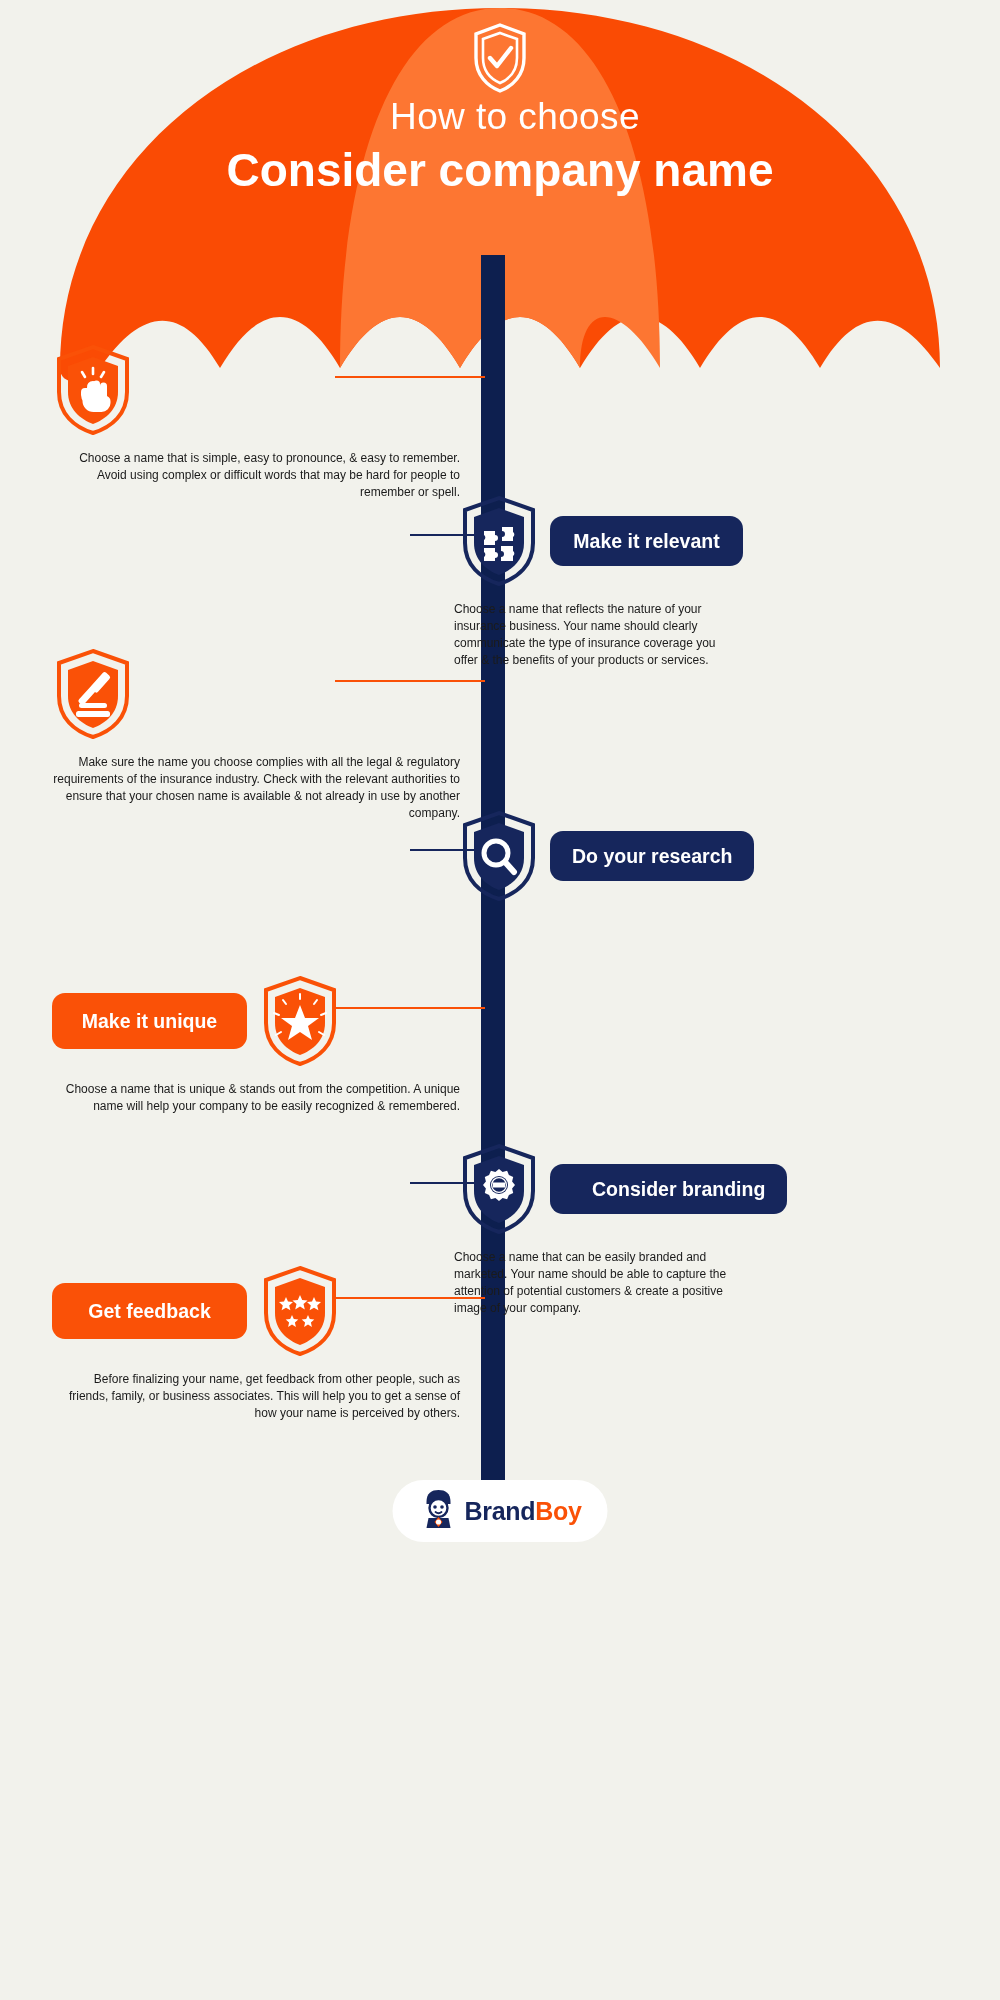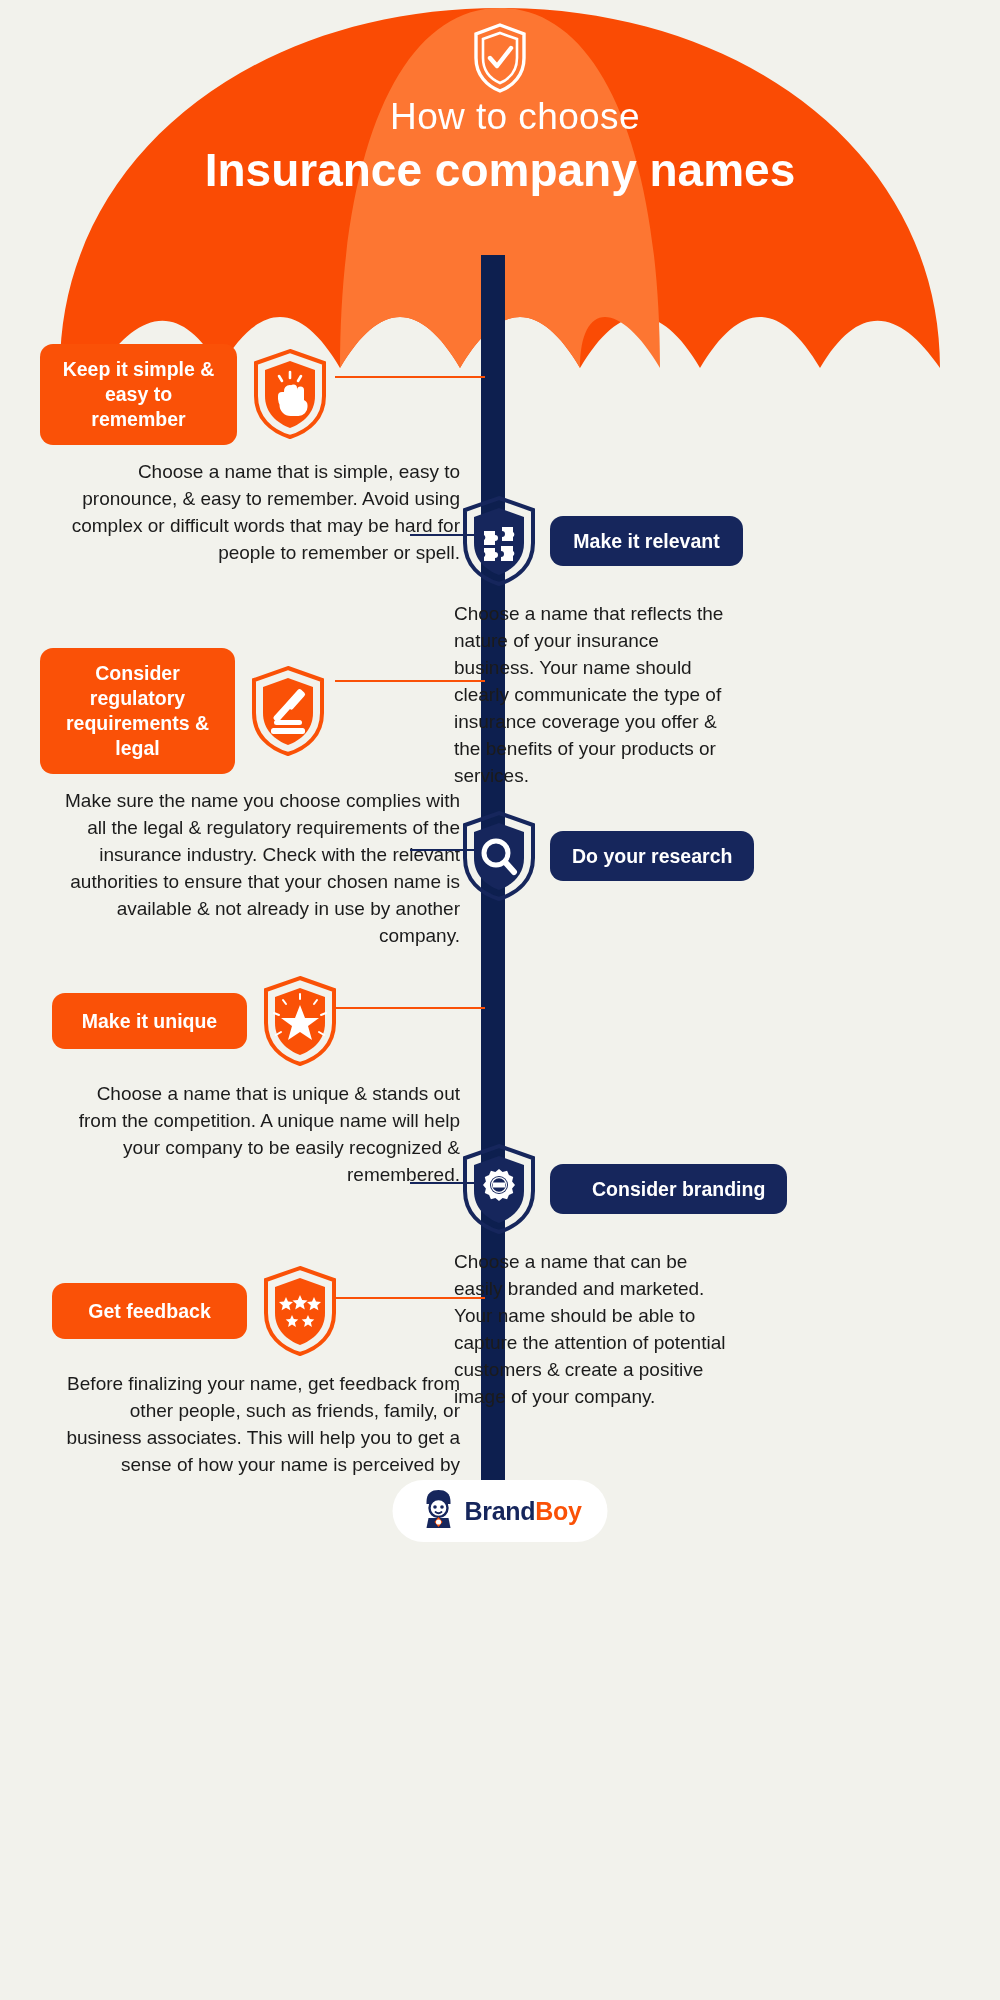--- a/index.html
+++ b/index.html
@@ -59,21 +59,21 @@
   .pill.orange{ background:#fa5107; }
   .pill.navy{ background:#16265c; }
 
   .pill-row{ display:flex; align-items:center; }
   .pill-row.left{ justify-content:flex-start; }
   .pill-row.right{ justify-content:flex-start; }
 
   .shieldwrap{ flex:0 0 auto; display:block; line-height:0; }
 
   .body-text{
-    font-size:19px;
+    font-size:12px;
     line-height:1.42;
     color:#1b1b1b;
     margin-top:14px;
   }
   .body-text.align-right{ text-align:right; }
   .body-text.align-left{ text-align:left; }
 
   .connector{
     position:absolute; height:2px;
   }
@@ -122,31 +122,30 @@
 
   <div id="header-text">
     <span id="header-shield-icon">
       <svg width="58" height="72" viewBox="0 0 58 72">
         <path d="M29 3 L53 12 V36 C53 53 42 64 29 69 C16 64 5 53 5 36 V12 Z" fill="none" stroke="#ffffff" stroke-width="3.4"></path>
         <path d="M29 11 L46 17 V36 C46 49 38 57 29 61 C20 57 12 49 12 36 V17 Z" fill="none" stroke="#ffffff" stroke-width="2.6"></path>
         <path d="M19 36 L26 44 L40 26" fill="none" stroke="#ffffff" stroke-width="4.4" stroke-linecap="round" stroke-linejoin="round"></path>
       </svg>
     </span>
     <div id="header-eyebrow">How to choose</div>
-    <div id="header-title">Insurance company names</div>
+    <div id="header-title">Consider company name</div>
   </div>
 </div>
 
 <div id="spine"></div>
 
 <div class="row" style="top:344px;">
   <div class="connector orange" style="left:335px; top:32px; width:150px;"></div>
   <div class="side-left">
     <div class="pill-row left">
-      <div class="pill orange" style="width:197px;">Keep it simple &amp; easy to remember</div>
       <span class="shieldwrap" style="margin-left:14px;">
         <svg width="78" height="92" viewBox="0 0 78 92">
           <path d="M39 3 L73 15 V48 C73 70 58 83 39 89 C20 83 5 70 5 48 V15 Z" fill="none" stroke="#fa5107" stroke-width="4"></path>
           <path d="M39 13 L64 22 V48 C64 65 52 75 39 80 C26 75 14 65 14 48 V22 Z" fill="#fa5107"></path>
           <g stroke="#ffffff" stroke-width="2.6" stroke-linecap="round">
             <line x1="39" y1="30" x2="39" y2="24"></line>
             <line x1="31" y1="33" x2="28" y2="28"></line>
             <line x1="47" y1="33" x2="50" y2="28"></line>
           </g>
           <path d="M39 37 V51 M39 44 h-8 a4 4 0 0 0-4 4 v3 a10 10 0 0 0 10 10 h9
@@ -180,21 +179,20 @@
       <div class="pill navy" style="margin-left:12px; min-width:193px;">Make it relevant</div>
     </div>
     <div class="body-text align-left" style="width:278px; margin-left:2px;">Choose a name that reflects the nature of your insurance business. Your name should clearly communicate the type of insurance coverage you offer &amp; the benefits of your products or services.</div>
   </div>
 </div>
 
 <div class="row" style="top:648px;">
   <div class="connector orange" style="left:335px; top:32px; width:150px;"></div>
   <div class="side-left">
     <div class="pill-row left">
-      <div class="pill orange" style="width:195px;">Consider regulatory requirements &amp; legal</div>
       <span class="shieldwrap" style="margin-left:14px;">
         <svg width="78" height="92" viewBox="0 0 78 92">
           <path d="M39 3 L73 15 V48 C73 70 58 83 39 89 C20 83 5 70 5 48 V15 Z" fill="none" stroke="#fa5107" stroke-width="4"></path>
           <path d="M39 13 L64 22 V48 C64 65 52 75 39 80 C26 75 14 65 14 48 V22 Z" fill="#fa5107"></path>
           <g fill="#ffffff">
             <rect x="42" y="23" width="9" height="22" rx="2.5" transform="rotate(42 46 34)"></rect>
             <rect x="30" y="36" width="7" height="22" rx="2.5" transform="rotate(42 33 47)"></rect>
             <rect x="25" y="55" width="28" height="5" rx="2.5"></rect>
             <rect x="22" y="63" width="34" height="6" rx="2.5"></rect>
           </g>

